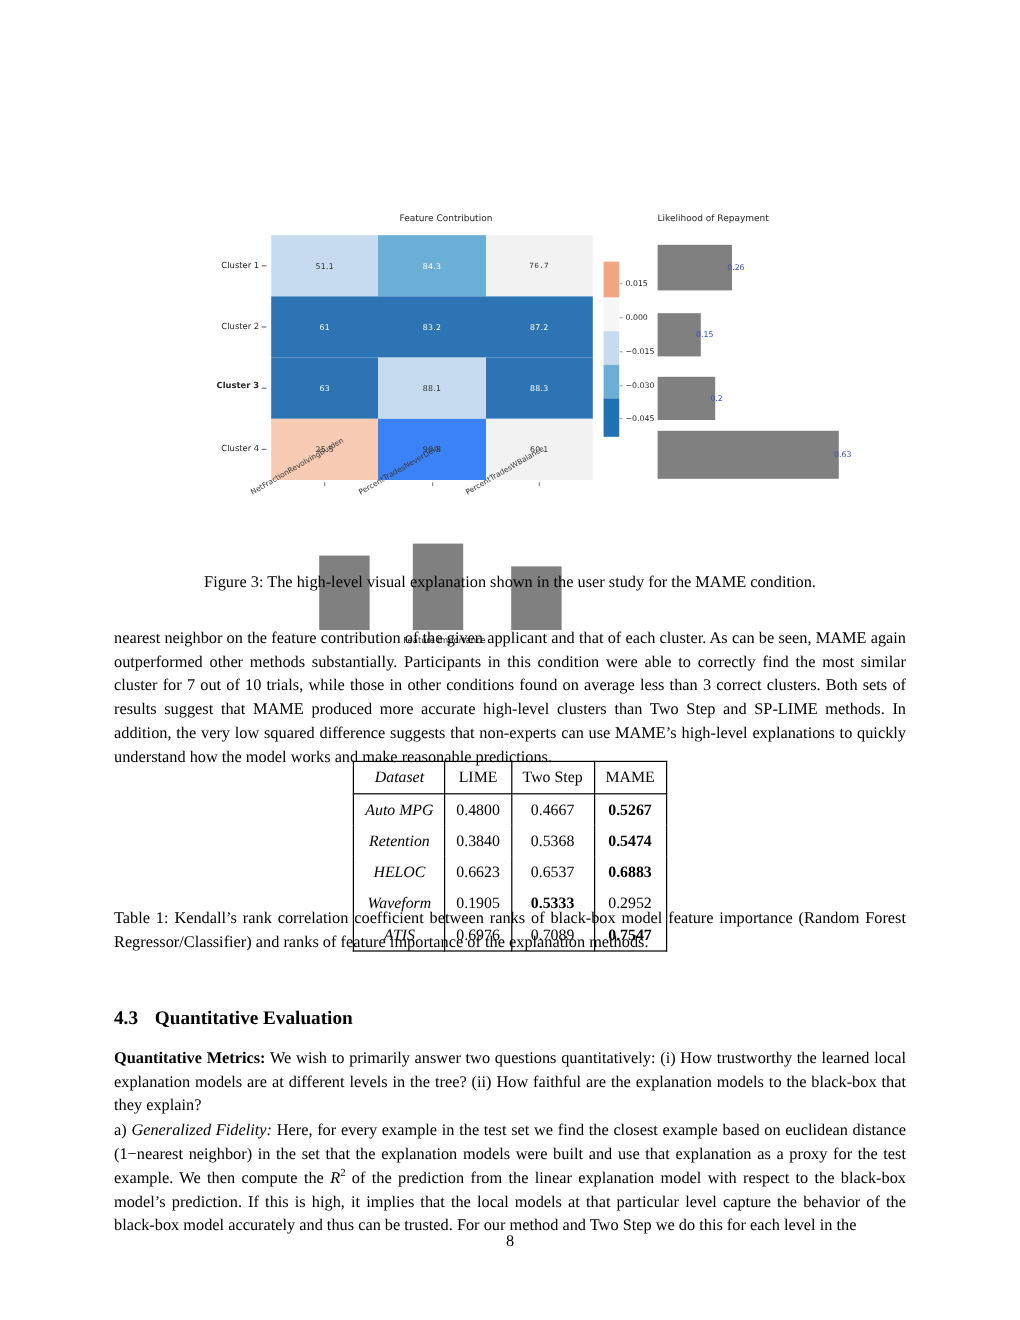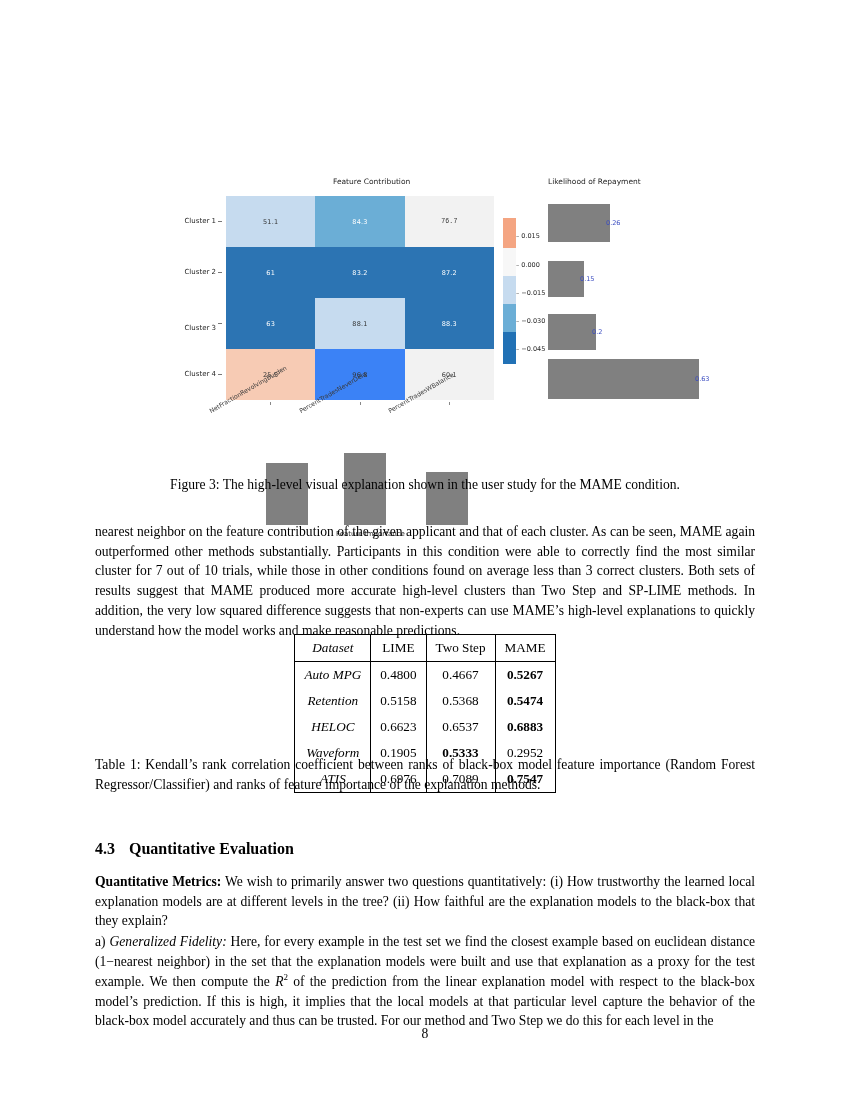--- a/index.html
+++ b/index.html
@@ -133,21 +133,21 @@
 <div class="page">
 
   <div class="figure-wrap">
 
     <div class="fig-title" id="heat-title">Feature Contribution</div>
     <div class="fig-title" id="bar-title">Likelihood of Repayment</div>
 
     <div class="rowlabels">
       <div class="rowlabel" style="top:0px;">Cluster 1</div>
       <div class="rowlabel" style="top:51px;">Cluster 2</div>
-      <div class="rowlabel" style="top:107px;">Cluster 3</div>
+      <div class="rowlabel" style="top:100px;font-weight:bold;">Cluster 3</div>
       <div class="rowlabel" style="top:153px;">Cluster 4</div>
       <div class="rowtick" style="top:25px;"></div>
       <div class="rowtick" style="top:76px;"></div>
       <div class="rowtick" style="top:127px;"></div>
       <div class="rowtick" style="top:178px;"></div>
     </div>
 
     <div class="heatmap" id="heatmap">
         <div class="hcell" style="background: rgb(198, 219, 239); color: rgb(51, 51, 51);">51.1</div>
         <div class="hcell" style="background: rgb(107, 174, 214); color: rgb(255, 255, 255);">84.3</div>
@@ -222,21 +222,21 @@
       </thead>
       <tbody id="tbody">
           <tr>
             <td class="ds">Auto MPG</td>
             <td>0.4800</td>
             <td>0.4667</td>
             <td class="b">0.5267</td>
           </tr>
           <tr>
             <td class="ds">Retention</td>
-            <td>0.5158</td>
+            <td>0.3840</td>
             <td>0.5368</td>
             <td class="b">0.5474</td>
           </tr>
           <tr>
             <td class="ds">HELOC</td>
             <td>0.6623</td>
             <td>0.6537</td>
             <td class="b">0.6883</td>
           </tr>
           <tr>

